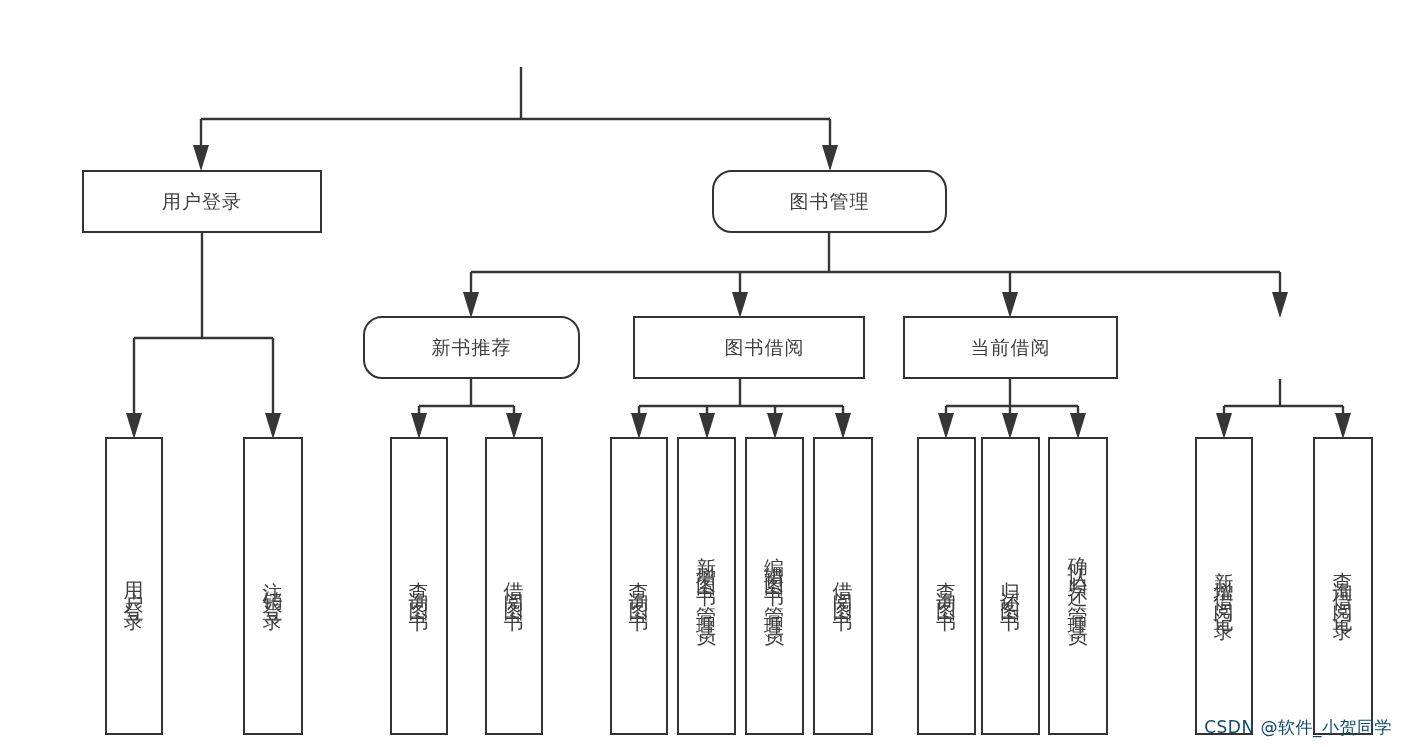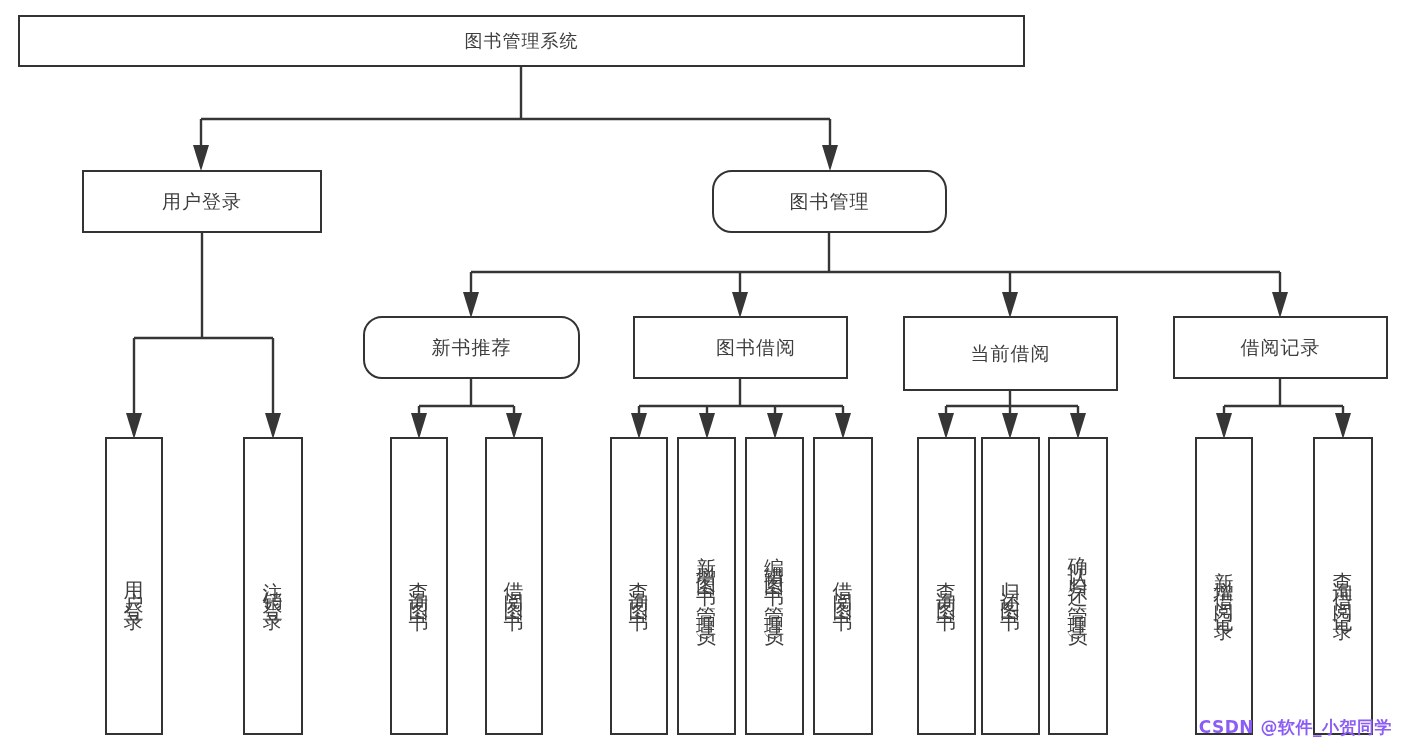--- a/index.html
+++ b/index.html
@@ -54,24 +54,23 @@
     font-size: 20px;
     line-height: 1.1;
     letter-spacing: 10px;
     white-space: nowrap;
   }
   .watermark {
     position: absolute;
     top: 716px;
     right: 13px;
     font-size: 17px;
-    color: #8b5cf6;
+    color: #0c4a6e;
     letter-spacing: 0.5px;
     z-index: 5;
-    font-weight: bold;
   }
 </style>
 </head>
 <body>
 
 <div class="canvas">
 
   <svg class="wires" viewBox="0 0 1405 747" xmlns="http://www.w3.org/2000/svg">
 
     <g>
@@ -141,42 +140,36 @@
     <g>
       <path d="M1280 379 V406"></path>
       <path d="M1224 406 H1343"></path>
       <path d="M1224 406 V416"></path>
       <polygon points="1216,413 1232,413 1224,439"></polygon>
       <path d="M1343 406 V416"></path>
       <polygon points="1335,413 1351,413 1343,439"></polygon>
     </g>
   </svg>
 
-  <div class="box root" style="left:18px; top:15px; width:1007px; height:52px;">
-    <span>图书管理系统</span>
-  </div>
 
   <div class="box h" style="left:82px; top:170px; width:240px; height:63px;">
     <span>用户登录</span>
   </div>
   <div class="box h" style="left:712px; top:170px; width:235px; height:63px;border-radius:20px;">
     <span>图书管理</span>
   </div>
 
   <div class="box h" style="left:363px; top:316px; width:217px; height:63px;border-radius:19px;">
     <span>新书推荐</span>
   </div>
-  <div class="box h" style="left:633px; top:316px; width:215px; height:63px;padding-left:31px;">
+  <div class="box h" style="left:633px; top:316px; width:232px; height:63px;padding-left:31px;">
     <span>图书借阅</span>
   </div>
-  <div class="box h" style="left:903px; top:316px; width:215px; height:75px;">
+  <div class="box h" style="left:903px; top:316px; width:215px; height:63px;">
     <span>当前借阅</span>
-  </div>
-  <div class="box h" style="left:1173px; top:316px; width:215px; height:63px;">
-    <span>借阅记录</span>
   </div>
 
   <div class="box v" style="left:105px; top:437px; width:58px; height:298px;">
     <span>用户登录</span>
   </div>
   <div class="box v" style="left:243px; top:437px; width:60px; height:298px;">
     <span>注销登录</span>
   </div>
   <div class="box v" style="left:390px; top:437px; width:58px; height:298px;">
     <span>查询图书</span>

